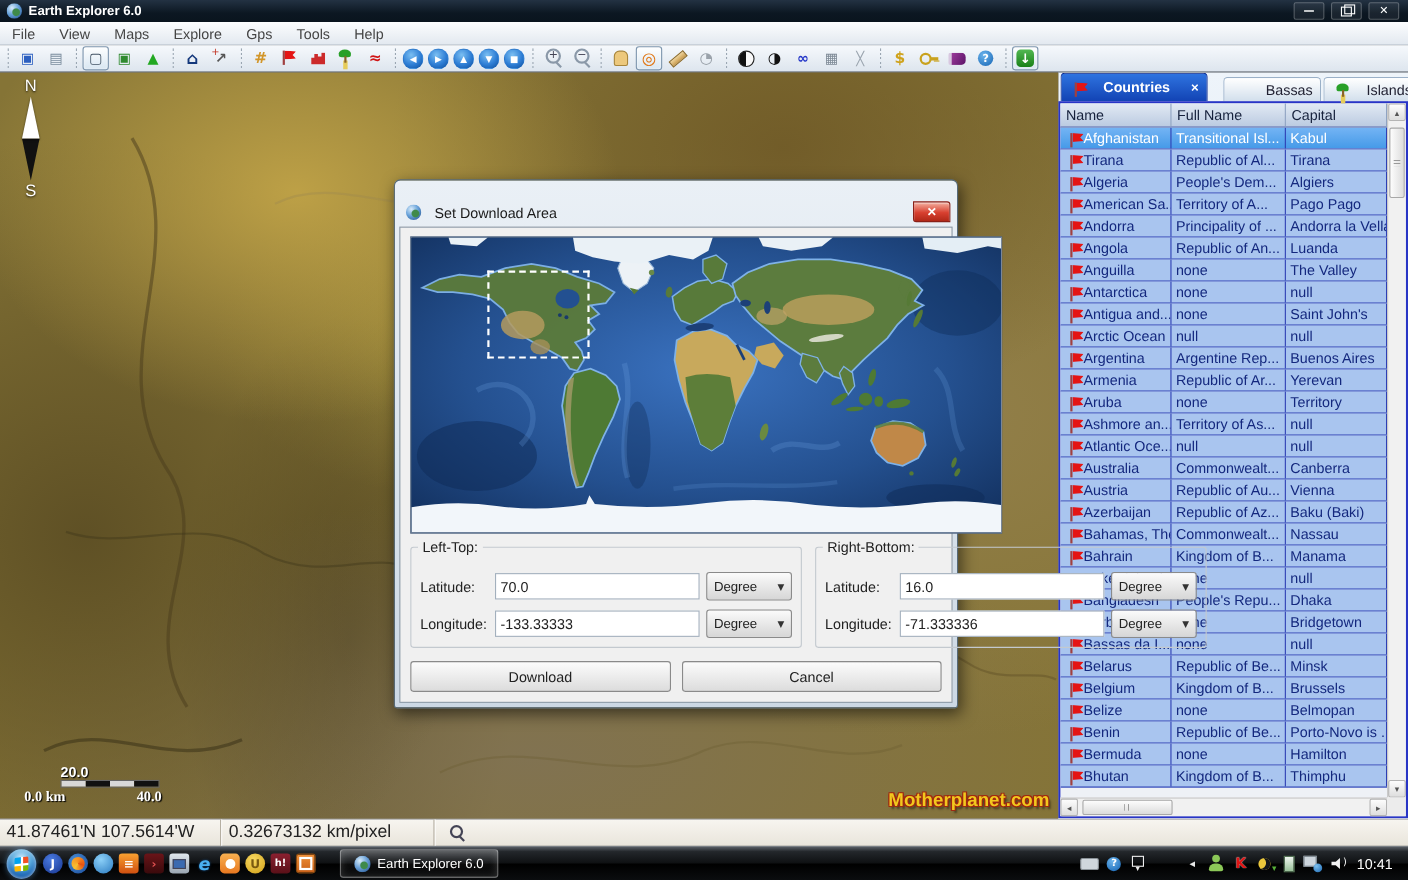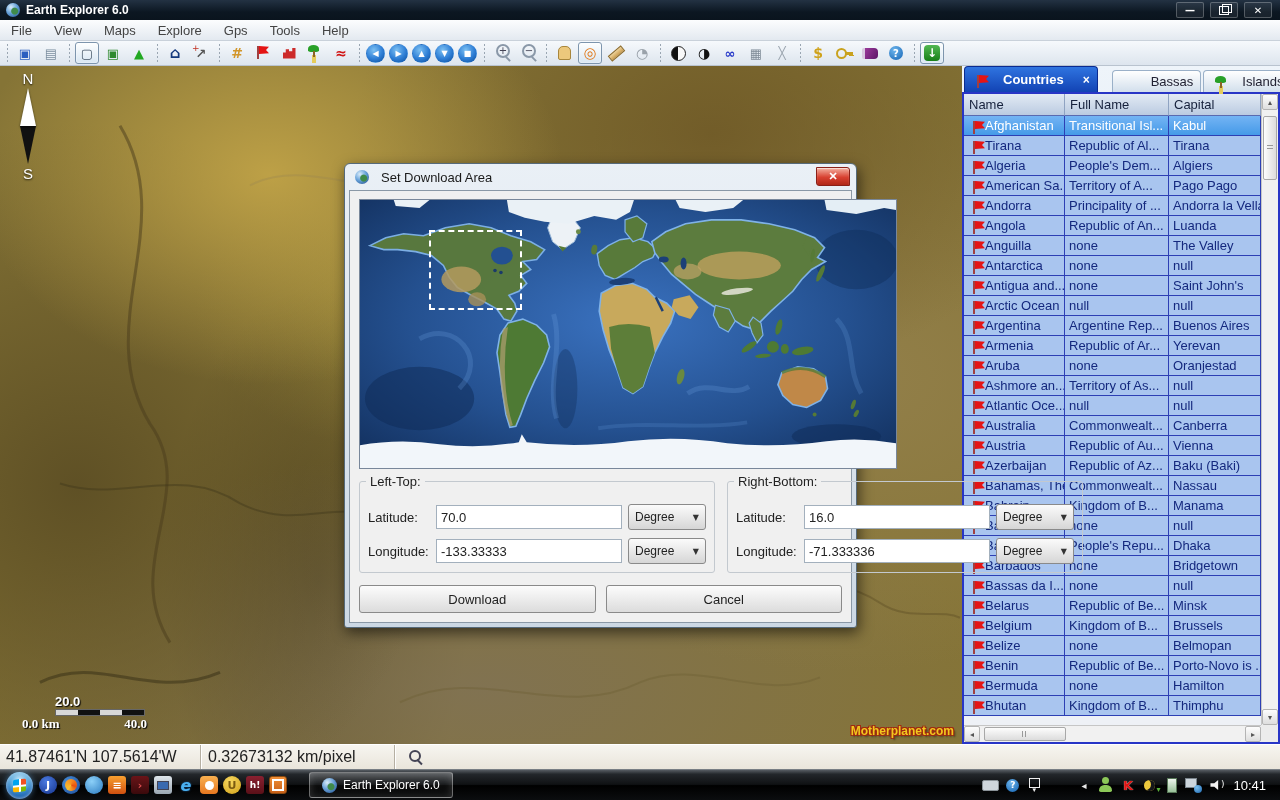--- a/index.html
+++ b/index.html
@@ -106,21 +106,21 @@
   .compass .needle-s{width:0;height:0;margin:0 auto 1px;border-left:8px solid transparent;border-right:8px solid transparent;
       border-top:38px solid #111;}
   .scalebar{position:absolute;left:22px;bottom:12px;width:125px;color:#fff;font-size:13px;font-weight:bold;
             text-shadow:1px 1px 1px #000;}
   .scale-top{margin-left:33px;}
   .scale-strip{margin-left:33px;width:88px;height:5px;border:1px solid #666;display:flex;}
   .scale-strip span{flex:1;}
   .scale-strip span:nth-child(odd){background:#d8d8d8;}
   .scale-strip span:nth-child(even){background:#111;}
   .scale-bottom{display:flex;justify-content:space-between;width:125px;font-family:Liberation Serif, serif;}
-  .watermark{position:absolute;right:8px;bottom:6px;font-size:12px;font-weight:bold;color:#f2c81e;
+  .watermark{position:absolute;right:8px;bottom:6px;font-size:17px;font-weight:bold;color:#f2c81e;
       text-shadow:1px 1px 0 #a02810,-1px -1px 0 #a02810,1px -1px 0 #a02810,-1px 1px 0 #a02810,2px 2px 2px rgba(0,0,0,.5);}
 
   
   .side-panel{width:318px;flex:none;background:linear-gradient(#eef4fa,#c5d4e6);display:flex;flex-direction:column;}
   .tab-bar{height:26px;flex:none;display:flex;align-items:flex-end;padding-left:2px;gap:2px;}
   .tab{height:21px;display:flex;align-items:center;gap:16px;padding:0 7px;font-size:13px;color:#223;
        background:linear-gradient(#ffffff,#d2dfec);border:1px solid #9ab0c8;border-bottom:none;border-radius:4px 4px 0 0;}
   .tab-active{height:25px;background:linear-gradient(#2f74e0,#1243b4);border-color:#0a2a90;color:#fff;font-weight:bold;margin-right:12px;}
   .tab-close{font-weight:bold;margin-left:3px;font-size:12px;}
   .tab-sub{font-size:9px;align-self:flex-end;margin-bottom:1px;color:#c02020;font-weight:bold;}
@@ -148,23 +148,23 @@
       font-family:"DejaVu Sans",sans-serif;box-sizing:border-box;}
   .vthumb{height:62px;margin:6px 1px 0;background:linear-gradient(90deg,#fdfdfd,#dcdcdc);border:1px solid #a8a8a8;border-radius:2px;position:relative;}
   .vthumb::before{content:"";position:absolute;left:3px;right:3px;top:50%;margin-top:-3px;height:6px;
       background:repeating-linear-gradient(#999 0 1px,transparent 1px 3px);}
   .hthumb{width:80px;margin:1px 0 1px 4px;background:linear-gradient(#fdfdfd,#dcdcdc);border:1px solid #a8a8a8;border-radius:2px;position:relative;}
   .hthumb::before{content:"";position:absolute;top:3px;bottom:3px;left:50%;margin-left:-3px;width:6px;
       background:repeating-linear-gradient(90deg,#999 0 1px,transparent 1px 3px);}
   .vtrack,.htrack{flex:1;}
 
   
-  .dialog{position:absolute;left:344px;top:163px;width:513px;z-index:50;
+  .dialog{position:absolute;left:358px;top:163px;width:513px;z-index:50;
           background:linear-gradient(#eaf0f6,#ccd8e4);border:1px solid #56markers;border:1px solid #566a7a;border-radius:6px 6px 3px 3px;
-          box-shadow:2px 5px 14px rgba(0,0,0,.55);padding:0 4px 4px;box-sizing:border-box;}
+          box-shadow:2px 5px 14px rgba(0,0,0,.55);padding:16px 4px 4px;box-sizing:border-box;}
   .dlg-title{height:26px;display:flex;align-items:center;gap:6px;padding:0 4px;font-size:13px;color:#1a1a1a;position:relative;}
   .dlg-close{position:absolute;right:2px;top:3px;width:32px;height:17px;border-radius:0 3px 0 3px;
       background:linear-gradient(#f4b0a0,#d84030 55%,#b02818);border:1px solid #8a2018;color:#fff;font-weight:bold;
       font-size:11px;display:flex;align-items:center;justify-content:center;box-shadow:inset 0 1px 1px rgba(255,255,255,.6);}
   .dlg-body{background:#f0f0f0;border:1px solid #8a98a6;padding:8px 9px 9px;}
   .dlg-map{width:536px;height:268px;margin:0 auto;position:relative;border:1px solid #79879a;background:#0e2f5e;}
   .dlg-map svg{display:block;width:100%;height:100%;}
   #sel-rect{position:absolute;border:2px dashed #fff;box-sizing:border-box;}
   .dlg-groups{display:flex;gap:12px;margin-top:12px;}
   .group{flex:1;position:relative;border:1px solid #c3c9cf;border-radius:3px;padding:14px 8px 8px;}
@@ -488,21 +488,21 @@
               </div>
               <div class="tc th1">Republic of Ar...</div>
               <div class="tc th2">Yerevan</div>
             </div>
             <div class="trow">
               <div class="tc th0">
                 <span class="tabico ico-flag"></span>
                 <span>Aruba</span>
               </div>
               <div class="tc th1">none</div>
-              <div class="tc th2">Oranjestad</div>
+              <div class="tc th2">Territory</div>
             </div>
             <div class="trow">
               <div class="tc th0">
                 <span class="tabico ico-flag"></span>
                 <span>Ashmore an...</span>
               </div>
               <div class="tc th1">Territory of As...</div>
               <div class="tc th2">null</div>
             </div>
             <div class="trow">

